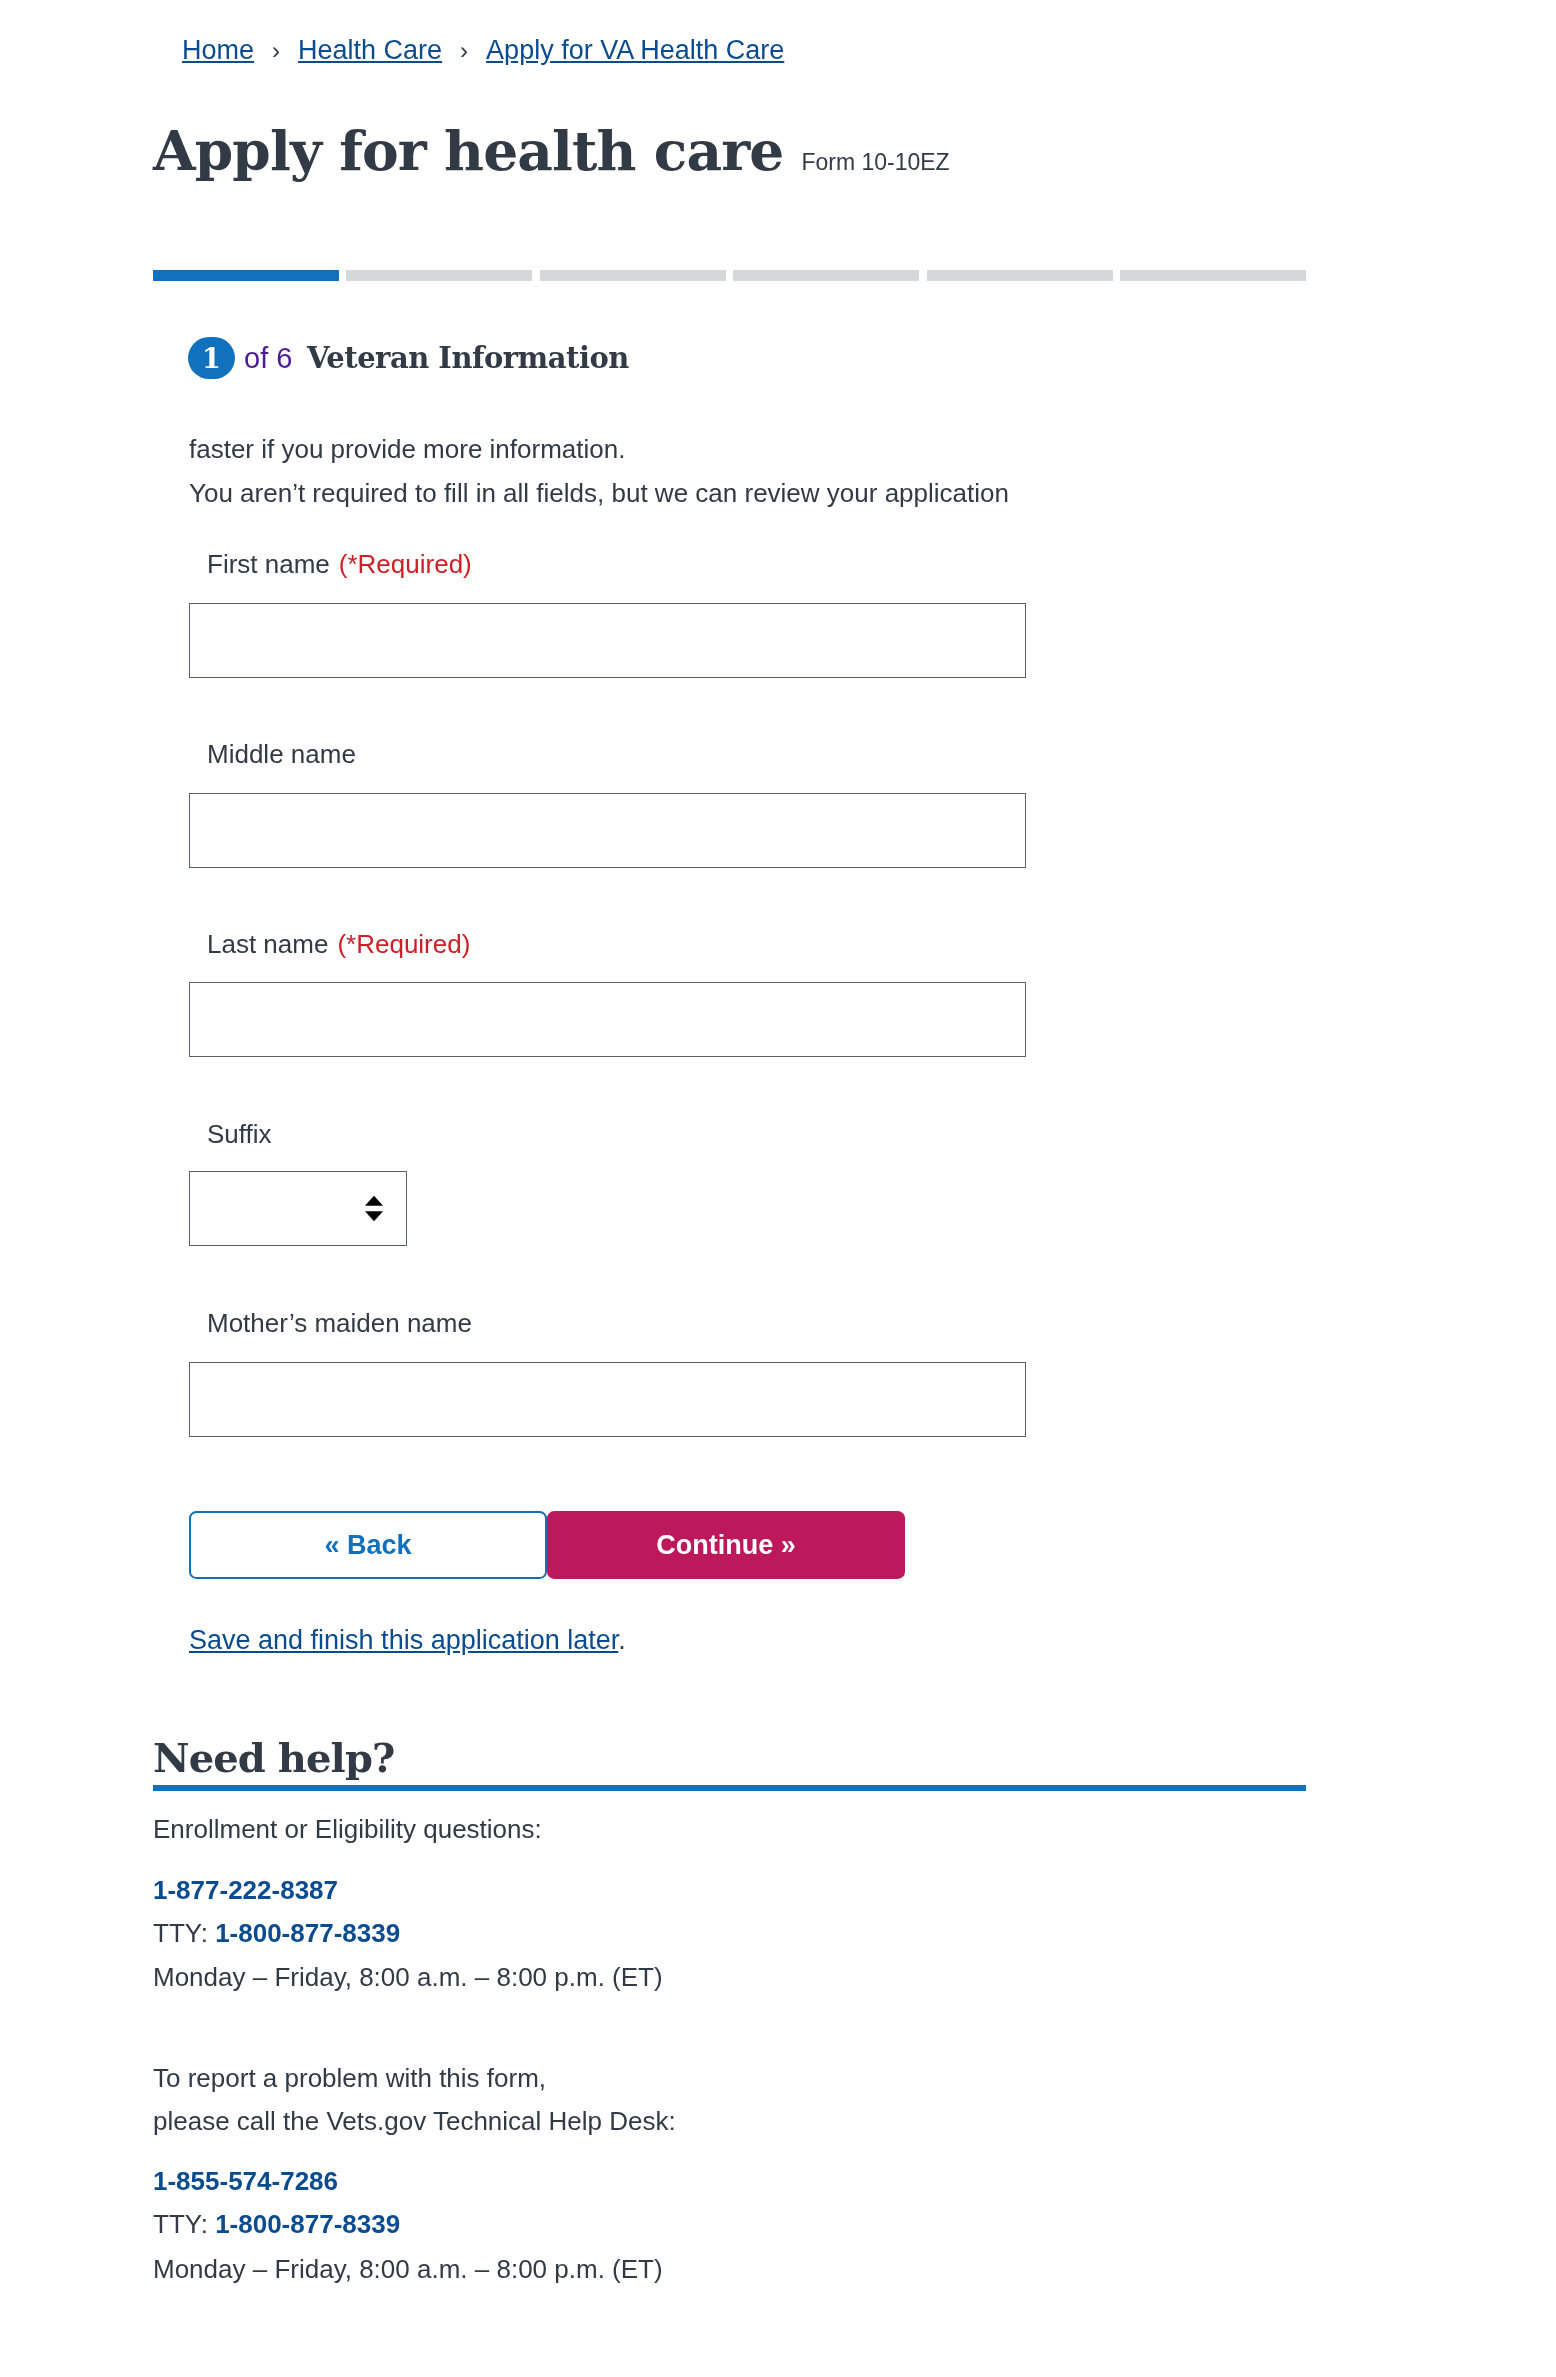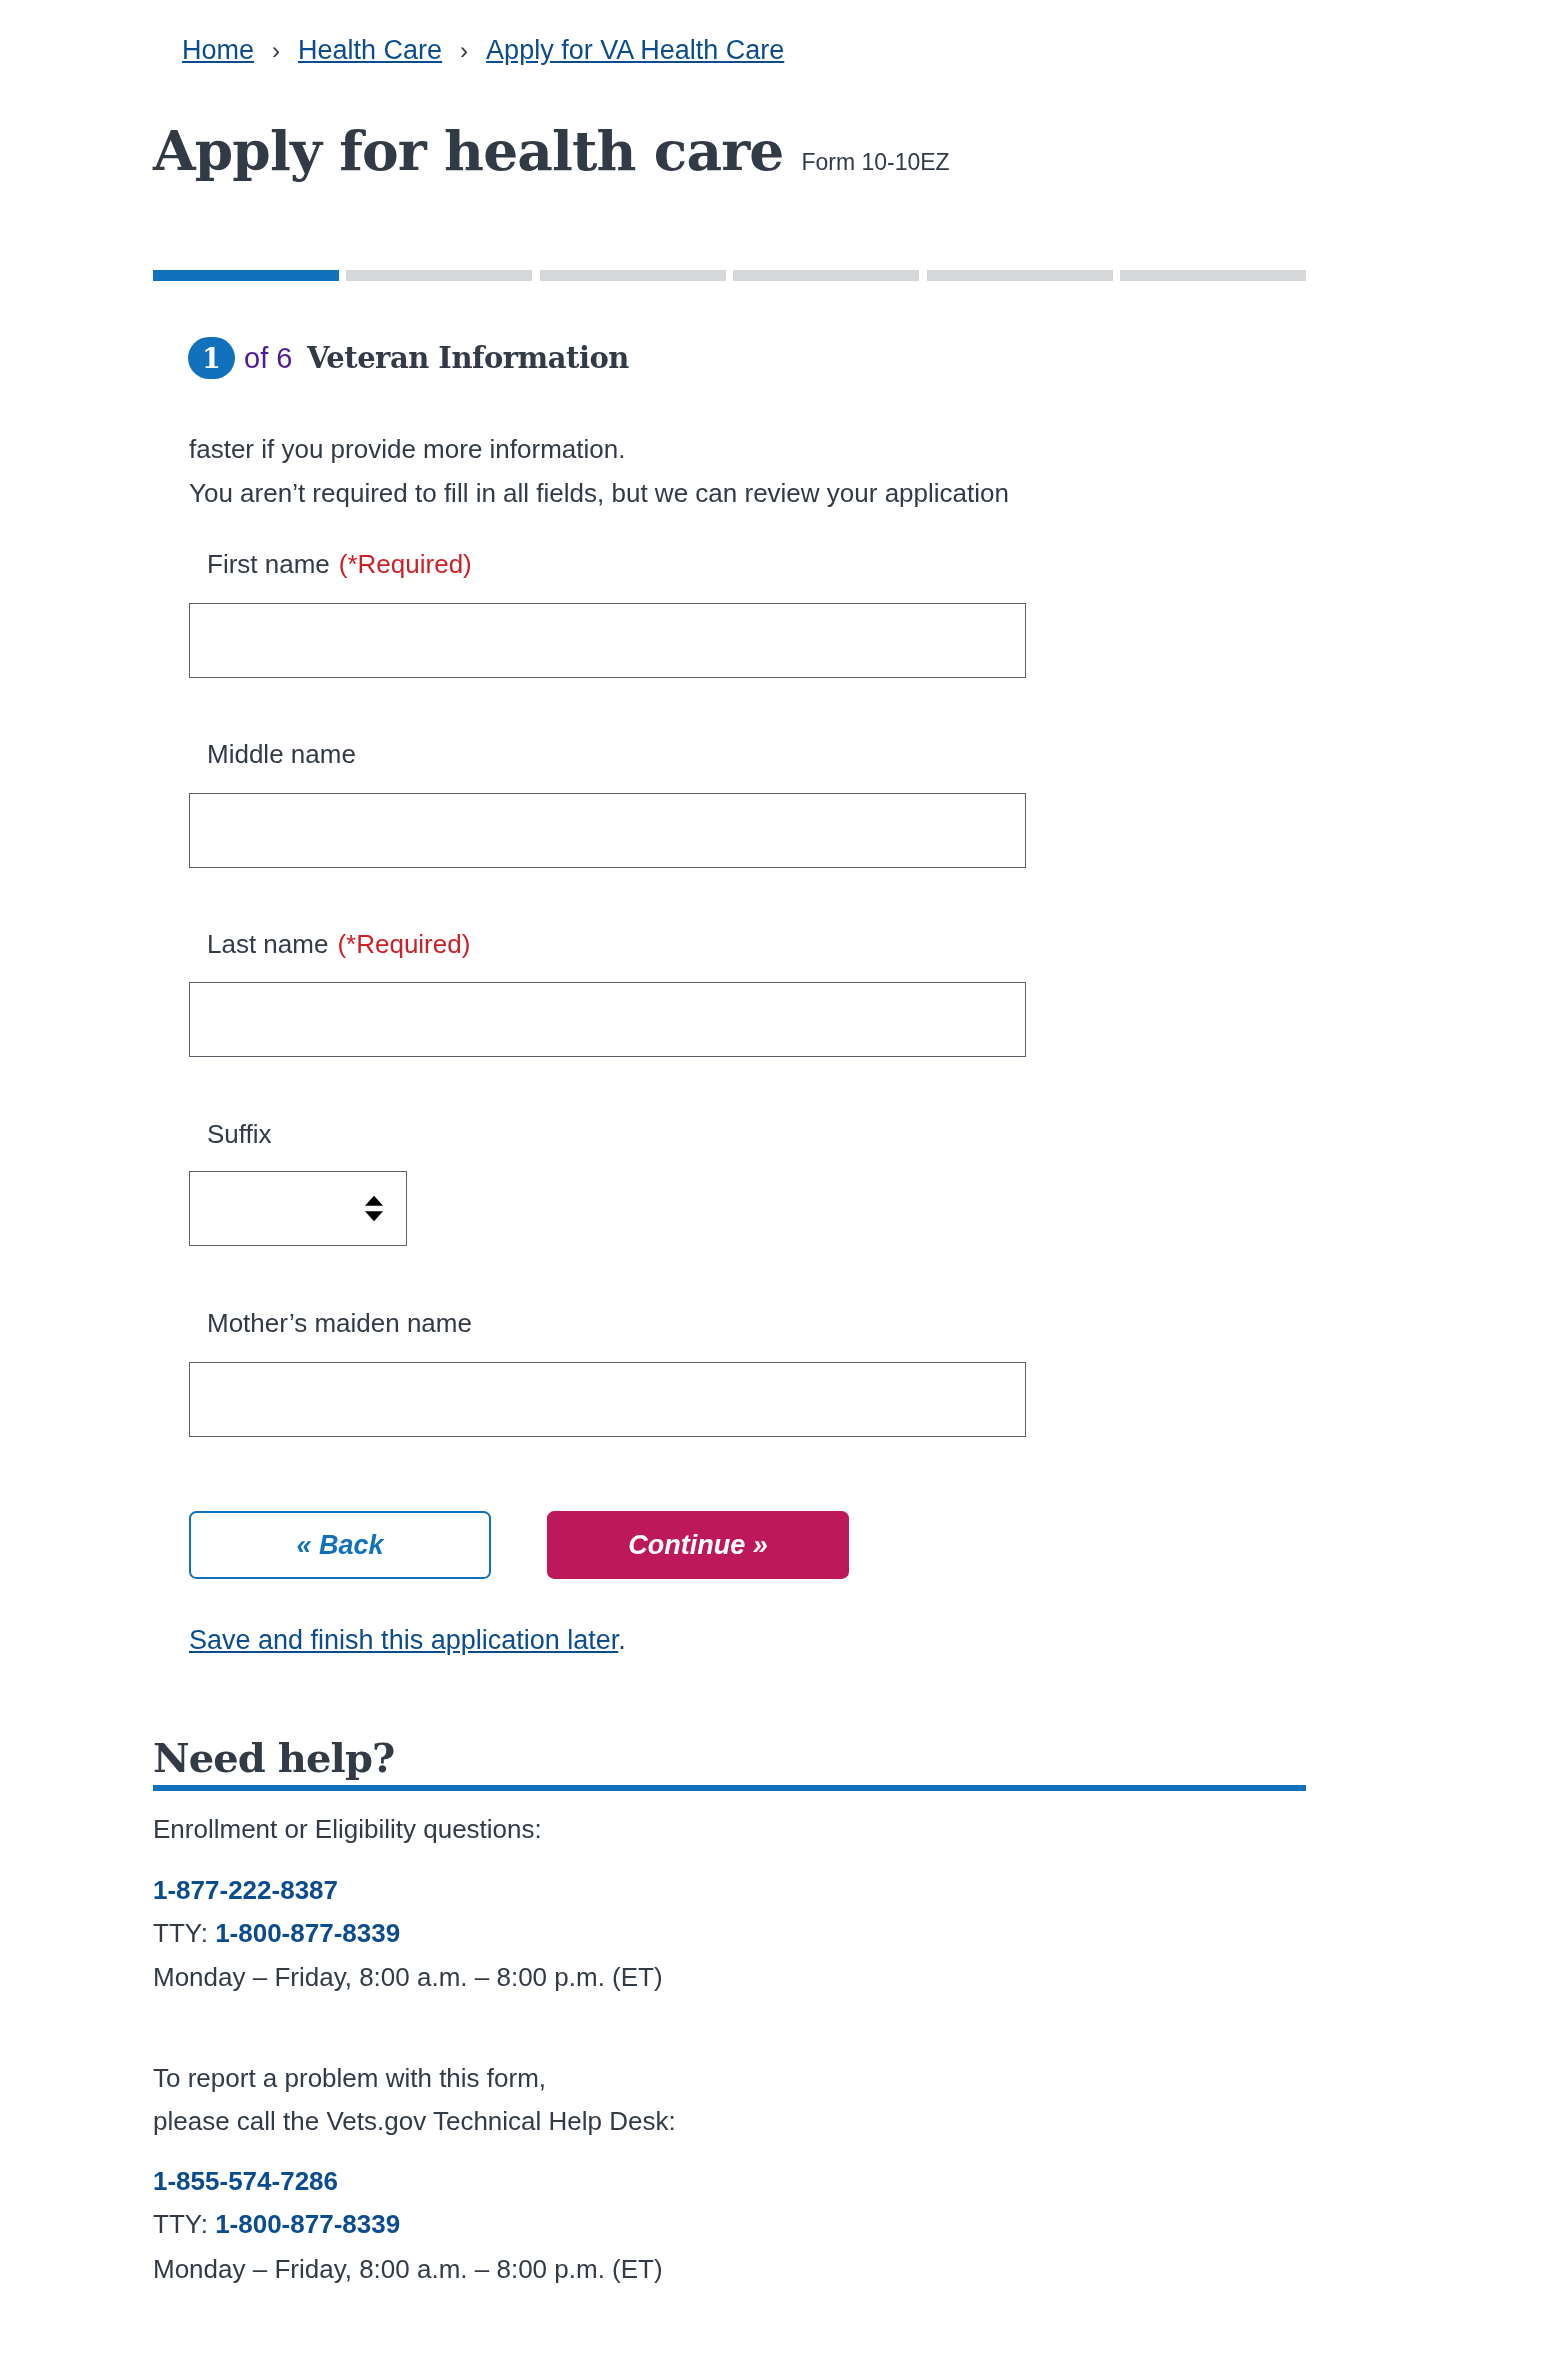--- a/index.html
+++ b/index.html
@@ -23,22 +23,22 @@
                  display:flex; align-items:center; justify-content:center; }
   .step .of { font-family:Liberation Sans, sans-serif; font-size:29px; margin-left:9px; color:#4c1d95; }
   .step .name { font-family:"DejaVu Serif", serif; font-weight:bold; font-size:29px; margin-left:14.6px; color:#323a45; letter-spacing:-0.5px; }
   .intro { left:189px; top:427px; width:910px; font-size:26px; line-height:44px; color:#323a45; }
   .field-label { left:207px; font-size:26px; color:#323a45; white-space:nowrap; }
   .field-label .req { color:#cd2026; margin-left:9px; }
   .text-input { left:189px; width:835px; height:73px; border:1.8px solid #5b616b; background:#fff;
                 box-sizing:content-box; padding:0; margin:0; font-size:25.5px; }
   .select-box { left:189px; top:1171px; width:216px; height:73px; border:1.8px solid #5b616b; background:#fff; }
   .select-box .arrows { position:absolute; right:22px; top:22px; width:20px; height:29px; }
-  .btn { top:1511px; width:302px; height:68px; border-radius:7.3px; box-sizing:border-box;
-         font-size:27px; font-weight:bold; display:flex; align-items:center; justify-content:center;font-style:italic; }
+  .btn { top:1511px; width:358px; height:68px; border-radius:7.3px; box-sizing:border-box;
+         font-size:27px; font-weight:bold; display:flex; align-items:center; justify-content:center; }
   .btn-back { left:189px; border:2.7px solid #1271bc; color:#1271bc; background:#fff; }
   .btn-continue { left:547px; background:#be185d; color:#fff; border:none; }
   .save { left:189px; top:1625px; font-size:27px; white-space:nowrap; color:#323a45; }
   .save a { text-decoration:underline; color:#0b4b8f; }
   .help-h { left:153px; top:1734px; font-family:"DejaVu Serif", serif; font-weight:bold; font-size:40px; color:#323a45; letter-spacing:-0.9px; }
   .help-rule { left:153px; top:1785px; width:1153px; height:5.5px; background:#1271bc; }
   .help-text { left:153px; font-size:26px; color:#323a45; white-space:nowrap; }
   .help-text .phone { color:#0b4b8f; font-weight:bold; text-decoration:none; }
 </style>
 </head>

